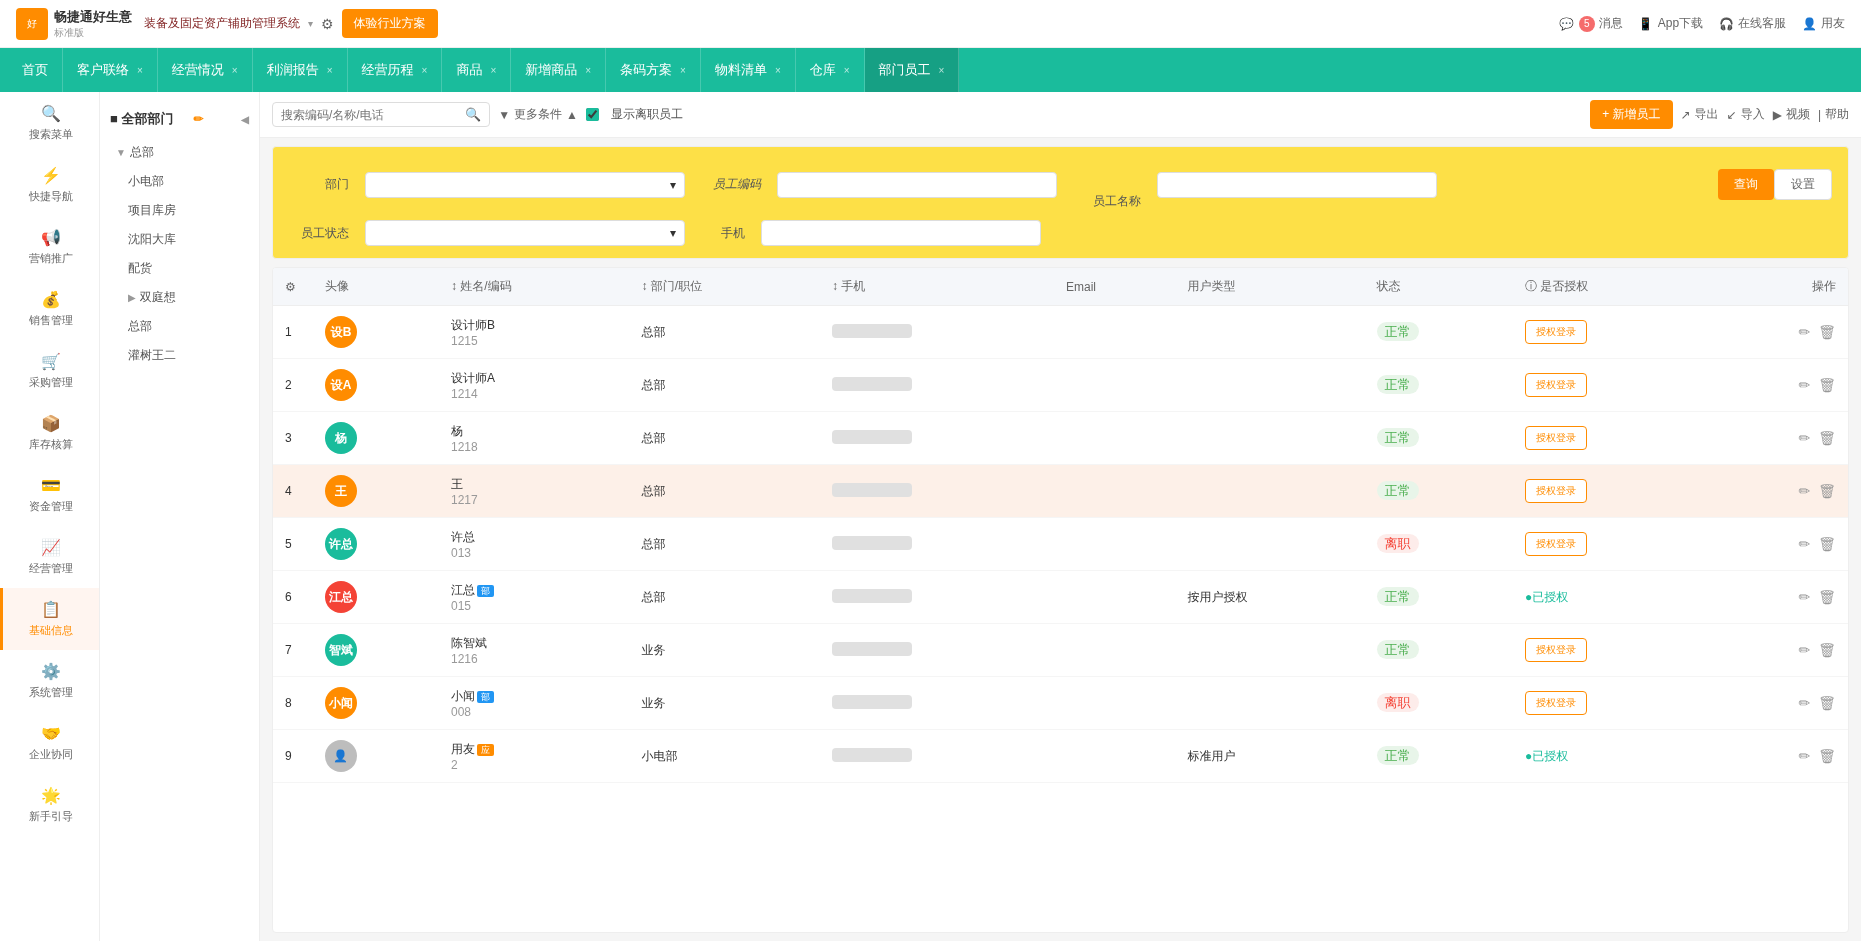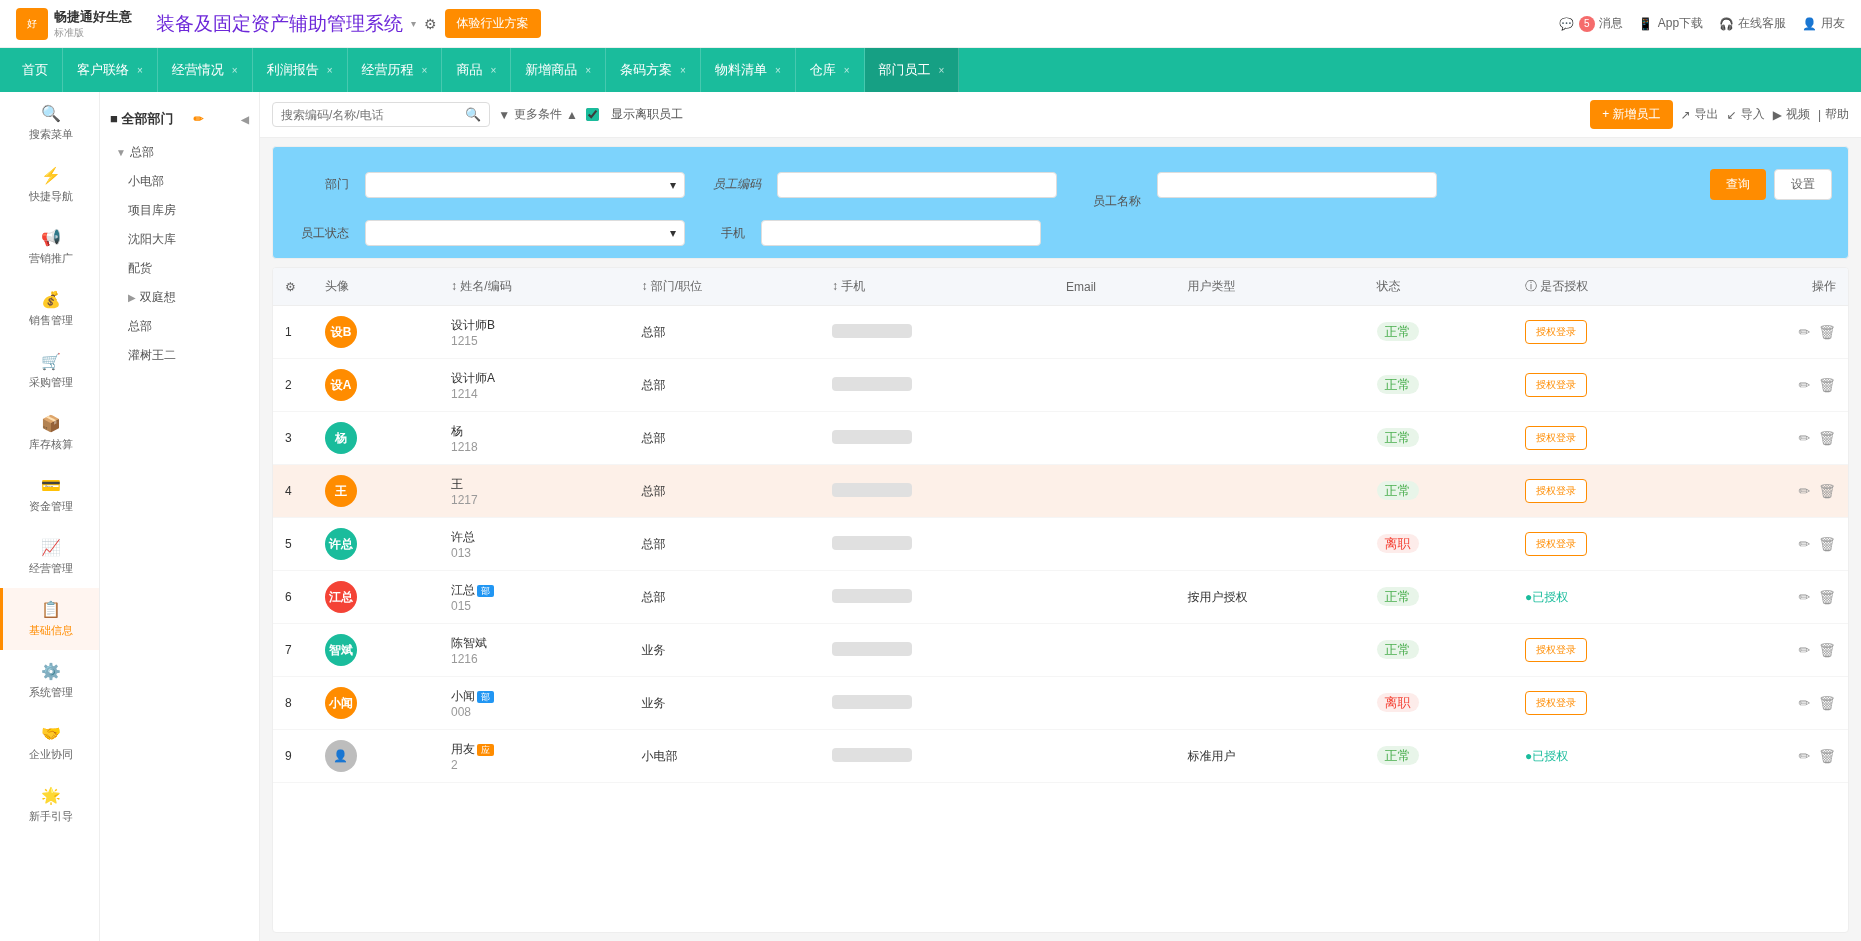--- a/index.html
+++ b/index.html
@@ -9,21 +9,21 @@
     .top-bar {
       display: flex; align-items: center; background: #fff;
       height: 48px; padding: 0 16px; border-bottom: 1px solid #eee;
       justify-content: space-between;
     }
     .top-bar-left { display: flex; align-items: center; gap: 8px; }
     .logo-area { display: flex; align-items: center; gap: 6px; }
     .logo-icon { width: 32px; height: 32px; background: #ff8c00; border-radius: 4px; display: flex; align-items: center; justify-content: center; color: #fff; font-size: 10px; }
     .logo-text { font-size: 13px; color: #333; font-weight: bold; }
     .logo-sub { font-size: 10px; color: #999; }
-    .system-title { font-size: 19px; color: #6d28d9; margin-left: 16px; }
+    .system-title { font-size: 12px; color: #7f1d1d; margin-left: 4px; }
     .top-bar-right { display: flex; align-items: center; gap: 16px; }
     .top-icon { display: flex; align-items: center; gap: 4px; color: #666; font-size: 12px; cursor: pointer; }
     .badge { background: #f56c6c; color: #fff; border-radius: 50%; width: 16px; height: 16px; font-size: 10px; display: flex; align-items: center; justify-content: center; }
     .btn-experience { background: #ff8c00; color: #fff; border: none; border-radius: 4px; padding: 6px 12px; font-size: 12px; cursor: pointer; }
     .gear-btn { background: none; border: none; cursor: pointer; color: #666; font-size: 14px; }
     .dropdown-arrow { font-size: 10px; color: #999; }
 
     
     .nav-tabs {
       background: #1abc9c; display: flex; align-items: center;
@@ -55,27 +55,27 @@
     .toolbar-search { display: flex; align-items: center; border: 1px solid #ddd; border-radius: 4px; padding: 4px 8px; gap: 4px; }
     .toolbar-search input { border: none; outline: none; font-size: 12px; width: 180px; }
     .btn-filter { display: flex; align-items: center; gap: 4px; color: #666; font-size: 12px; cursor: pointer; border: none; background: none; }
     .checkbox-label { display: flex; align-items: center; gap: 12px; font-size: 12px; color: #555; cursor: pointer; }
     .checkbox-label input { accent-color: #1abc9c; }
     .toolbar-right { margin-left: auto; display: flex; align-items: center; gap: 8px; }
     .btn-add { background: #ff8c00; color: #fff; border: none; border-radius: 4px; padding: 6px 12px; font-size: 12px; cursor: pointer; }
     .btn-action { background: none; border: none; color: #666; font-size: 12px; cursor: pointer; display: flex; align-items: center; gap: 4px; }
 
     
-    .filter-panel { background: #7dd3fc; border: 1px solid #eee; border-radius: 4px; margin: 8px 12px; padding: 12px 16px; }
+    .filter-panel { background: #fde047; border: 1px solid #eee; border-radius: 4px; margin: 8px 12px; padding: 12px 16px; }
     .filter-row { display: flex; align-items: center; gap: 16px; margin-bottom: 10px; }
     .filter-row:last-child { margin-bottom: 0; }
     .filter-label { width: 60px; font-size: 12px; color: #555; text-align: right; }
     .filter-input { flex: 1; max-width: 320px; border: 1px solid #ddd; border-radius: 4px; padding: 5px 8px; font-size: 12px; outline: none; }
     .filter-select { flex: 1; max-width: 320px; border: 1px solid #ddd; border-radius: 4px; padding: 5px 8px; font-size: 12px; outline: none; background: #fff; display: flex; align-items: center; justify-content: space-between; cursor: pointer; }
-    .filter-btns { margin-left: auto; display: flex; gap: 8px; }
+    .filter-btns { margin-left: auto; display: flex; }
     .btn-query { background: #ff8c00; color: #fff; border: none; border-radius: 4px; padding: 6px 16px; font-size: 12px; cursor: pointer; }
     .btn-set { background: #fff; color: #666; border: 1px solid #ddd; border-radius: 4px; padding: 6px 16px; font-size: 12px; cursor: pointer; }
 
     
     .table-container { flex: 1; overflow-y: auto; background: #fff; margin: 0 12px 8px 12px; border: 1px solid #eee; border-radius: 4px; }
     table { width: 100%; border-collapse: collapse; }
     thead tr { background: #f5f7fa; }
     thead th { padding: 10px 12px; font-size: 12px; color: #666; font-weight: normal; border-bottom: 1px solid #eee; text-align: left; white-space: nowrap; }
     tbody tr { border-bottom: 1px solid #f5f5f5; }
     tbody tr.highlighted { background: #fdf0e8; }

